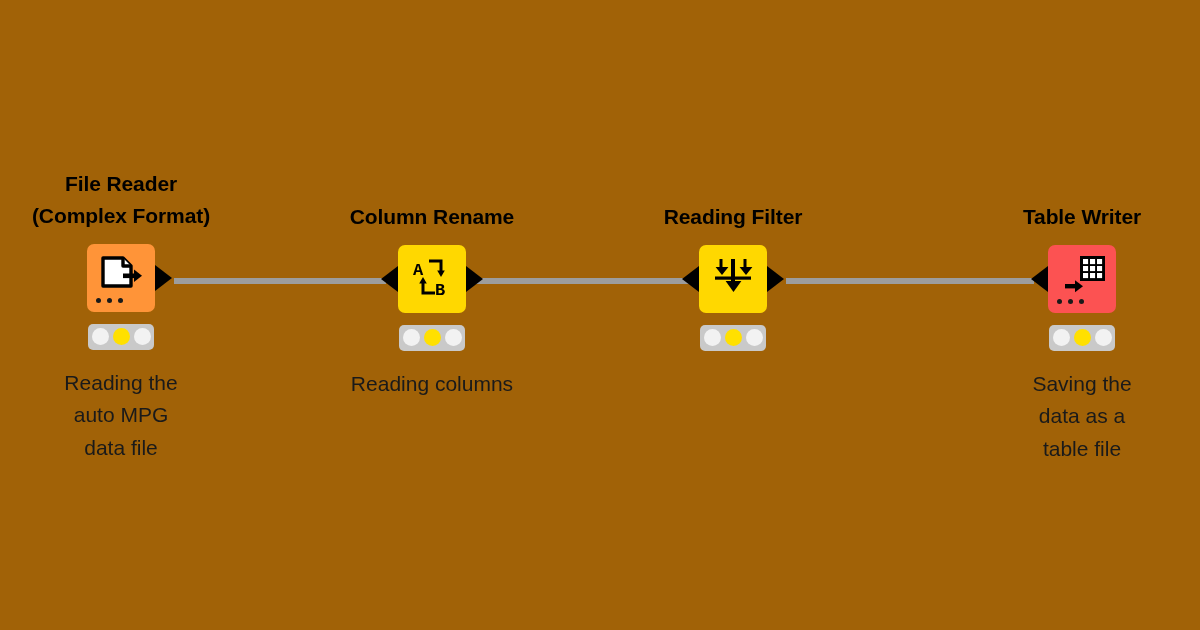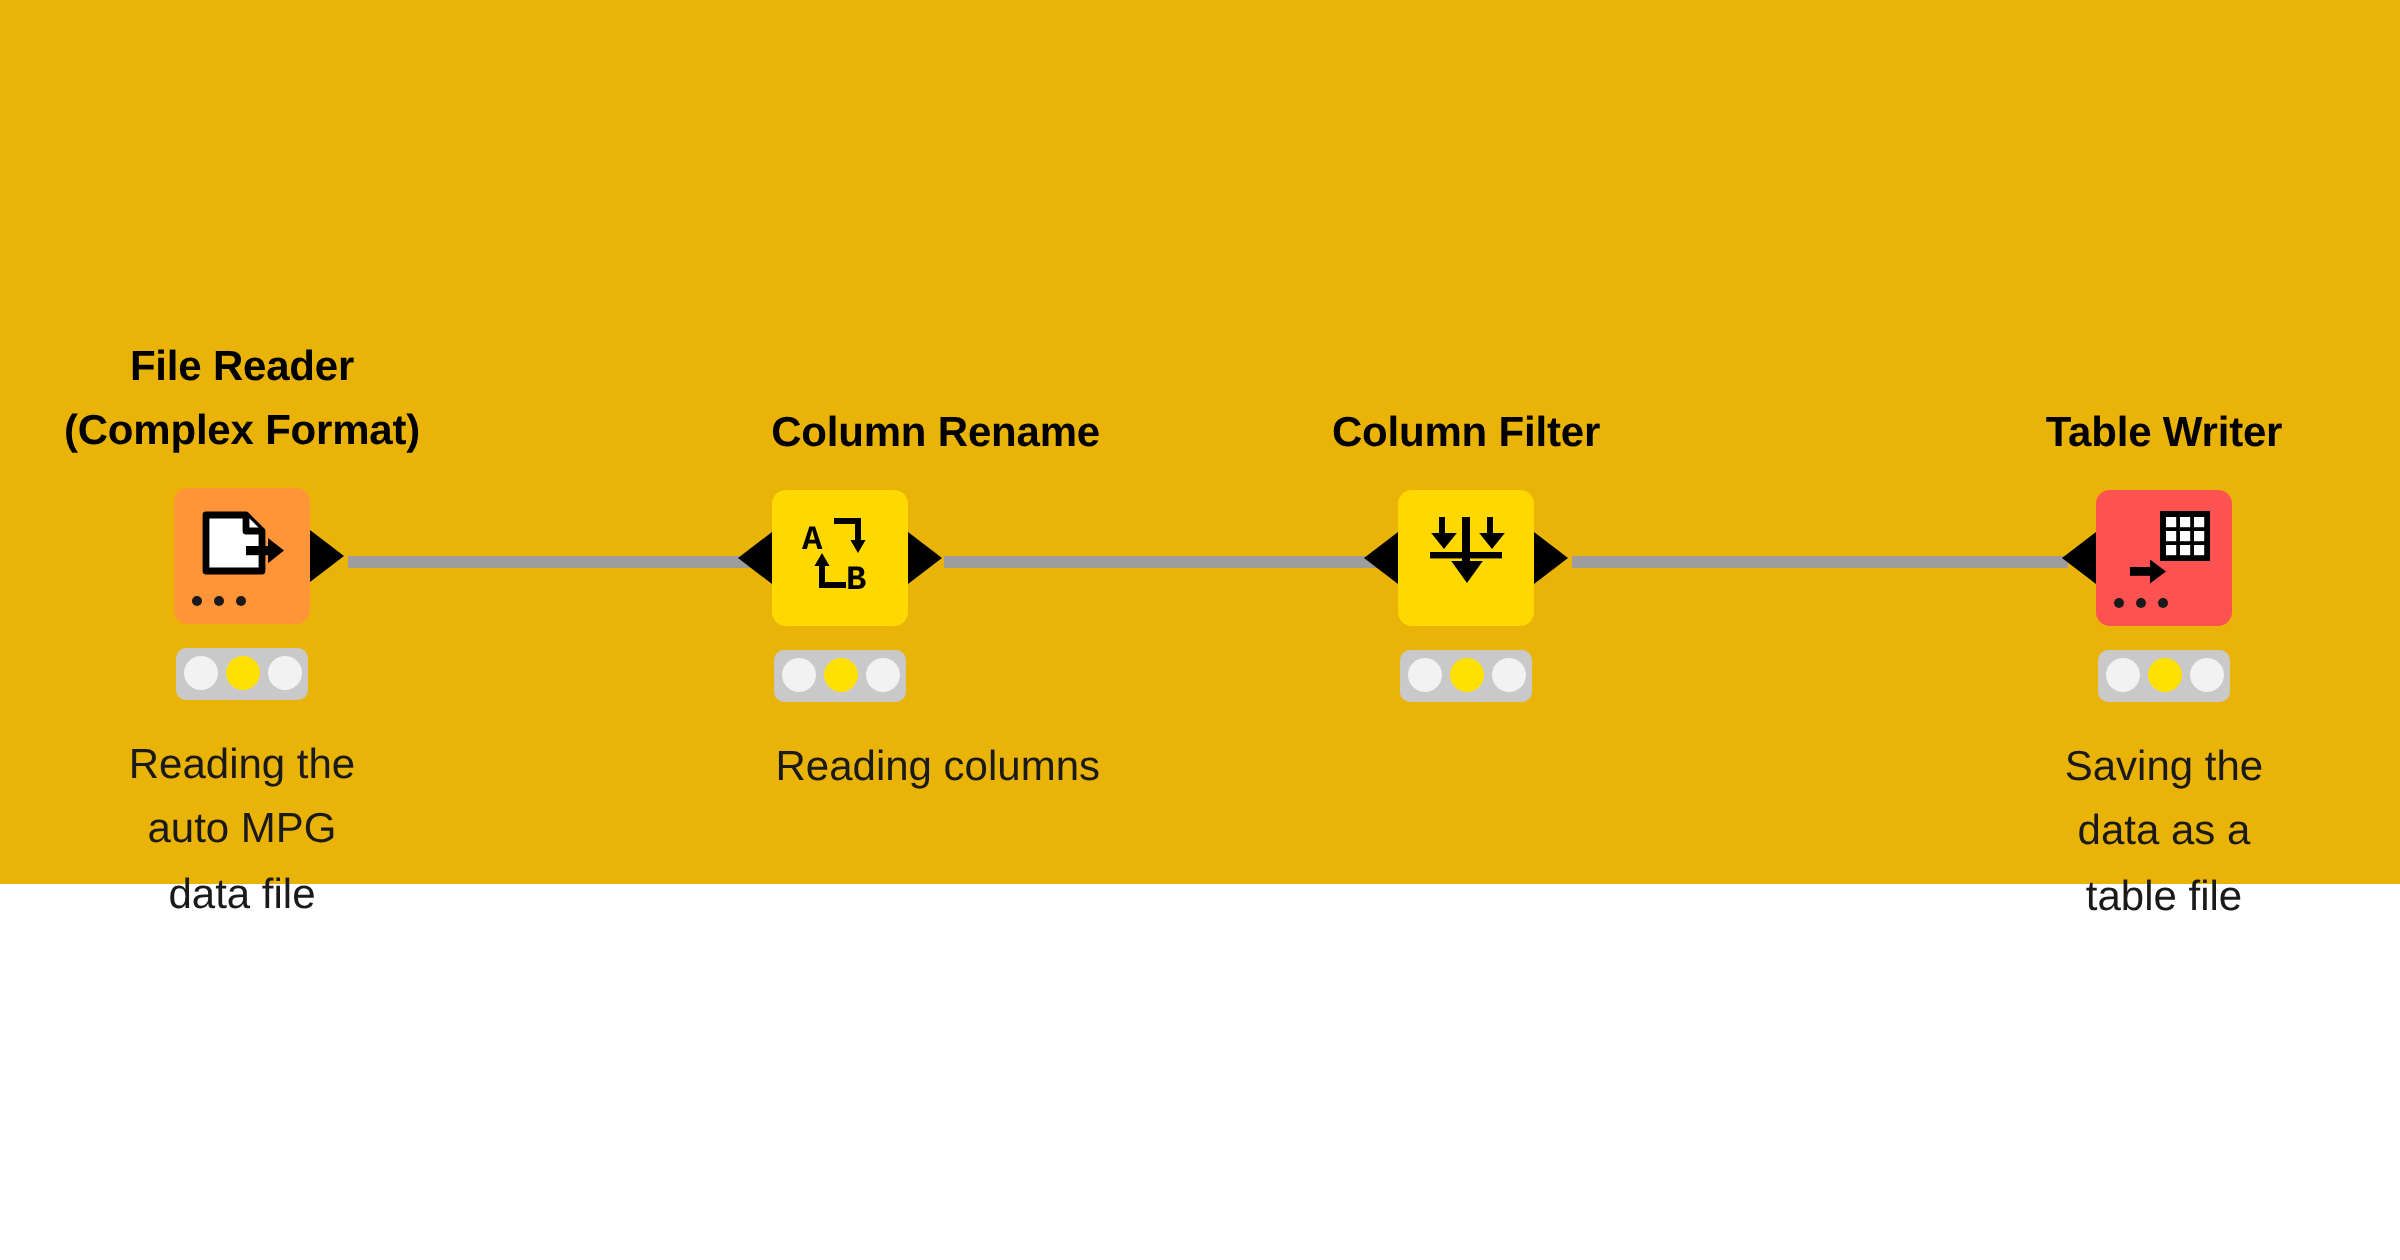--- a/index.html
+++ b/index.html
@@ -4,22 +4,22 @@
 <style>
   html, body {
     margin: 0; padding: 0;
     width: 1200px; height: 630px;
     background: #ffffff;
     font-family: "Liberation Sans", sans-serif;
     overflow: hidden;
   }
   #canvas {
     position: relative;
-    width: 1200px; height: 442px;
-    background: #eab308;
+    width: 1200px; height: 630px;
+    background: #a16207;
   }
 
   
   .conn-line {
     position: absolute;
     height: 6px;
     background: #9d9d9d;
   }
 
   
@@ -143,21 +143,21 @@
     <div class="status-light">
       <span class="off"></span>
       <span class="warn"></span>
       <span class="off"></span>
     </div>
     <div class="node-annotation">Reading the
 auto MPG
 data file</div>
   </div>
 
-  <div class="node-group" style="left:290px; top:201px;text-align:right;">
+  <div class="node-group" style="left:302px; top:201px;">
     <div class="node-title">Column Rename</div>
     <div class="node-body">
       <div class="node-box yellow">
         <span class="node-icon">
           <svg width="42" height="42" viewBox="0 0 42 42">
             <text x="2" y="19" font-family="'Liberation Mono', monospace" font-size="17" font-weight="bold" fill="#000">A</text>
             <text x="24" y="39" font-family="'Liberation Mono', monospace" font-size="17" font-weight="bold" fill="#000">B</text>
             <path d="M18 5 h12 v11" fill="none" stroke="#000" stroke-width="3"></path>
             <path d="M26.2 14.5 h7.6 l-3.8 6.5 z" fill="#000"></path>
             <path d="M24 37 h-12 v-11" fill="none" stroke="#000" stroke-width="3"></path>
@@ -170,21 +170,21 @@
     </div>
     <div class="status-light">
       <span class="off"></span>
       <span class="warn"></span>
       <span class="off"></span>
     </div>
     <div class="node-annotation">Reading columns</div>
   </div>
 
   <div class="node-group" style="left:603px; top:201px;">
-    <div class="node-title">Column Filter</div>
+    <div class="node-title">Reading Filter</div>
     <div class="node-body">
       <div class="node-box yellow">
         <span class="node-icon">
           <svg width="42" height="42" viewBox="0 0 42 42">
             <rect x="7.5" y="3" width="3" height="10" fill="#000"></rect>
             <path d="M3.6 11 h12.8 l-6.4 8 z" fill="#000"></path>
             <rect x="31.5" y="3" width="3" height="10" fill="#000"></rect>
             <path d="M27.6 11 h12.8 l-6.4 8 z" fill="#000"></path>
             <rect x="3" y="20.5" width="36" height="3.2" fill="#000"></rect>
             <rect x="19" y="3" width="4" height="24" fill="#000"></rect>

